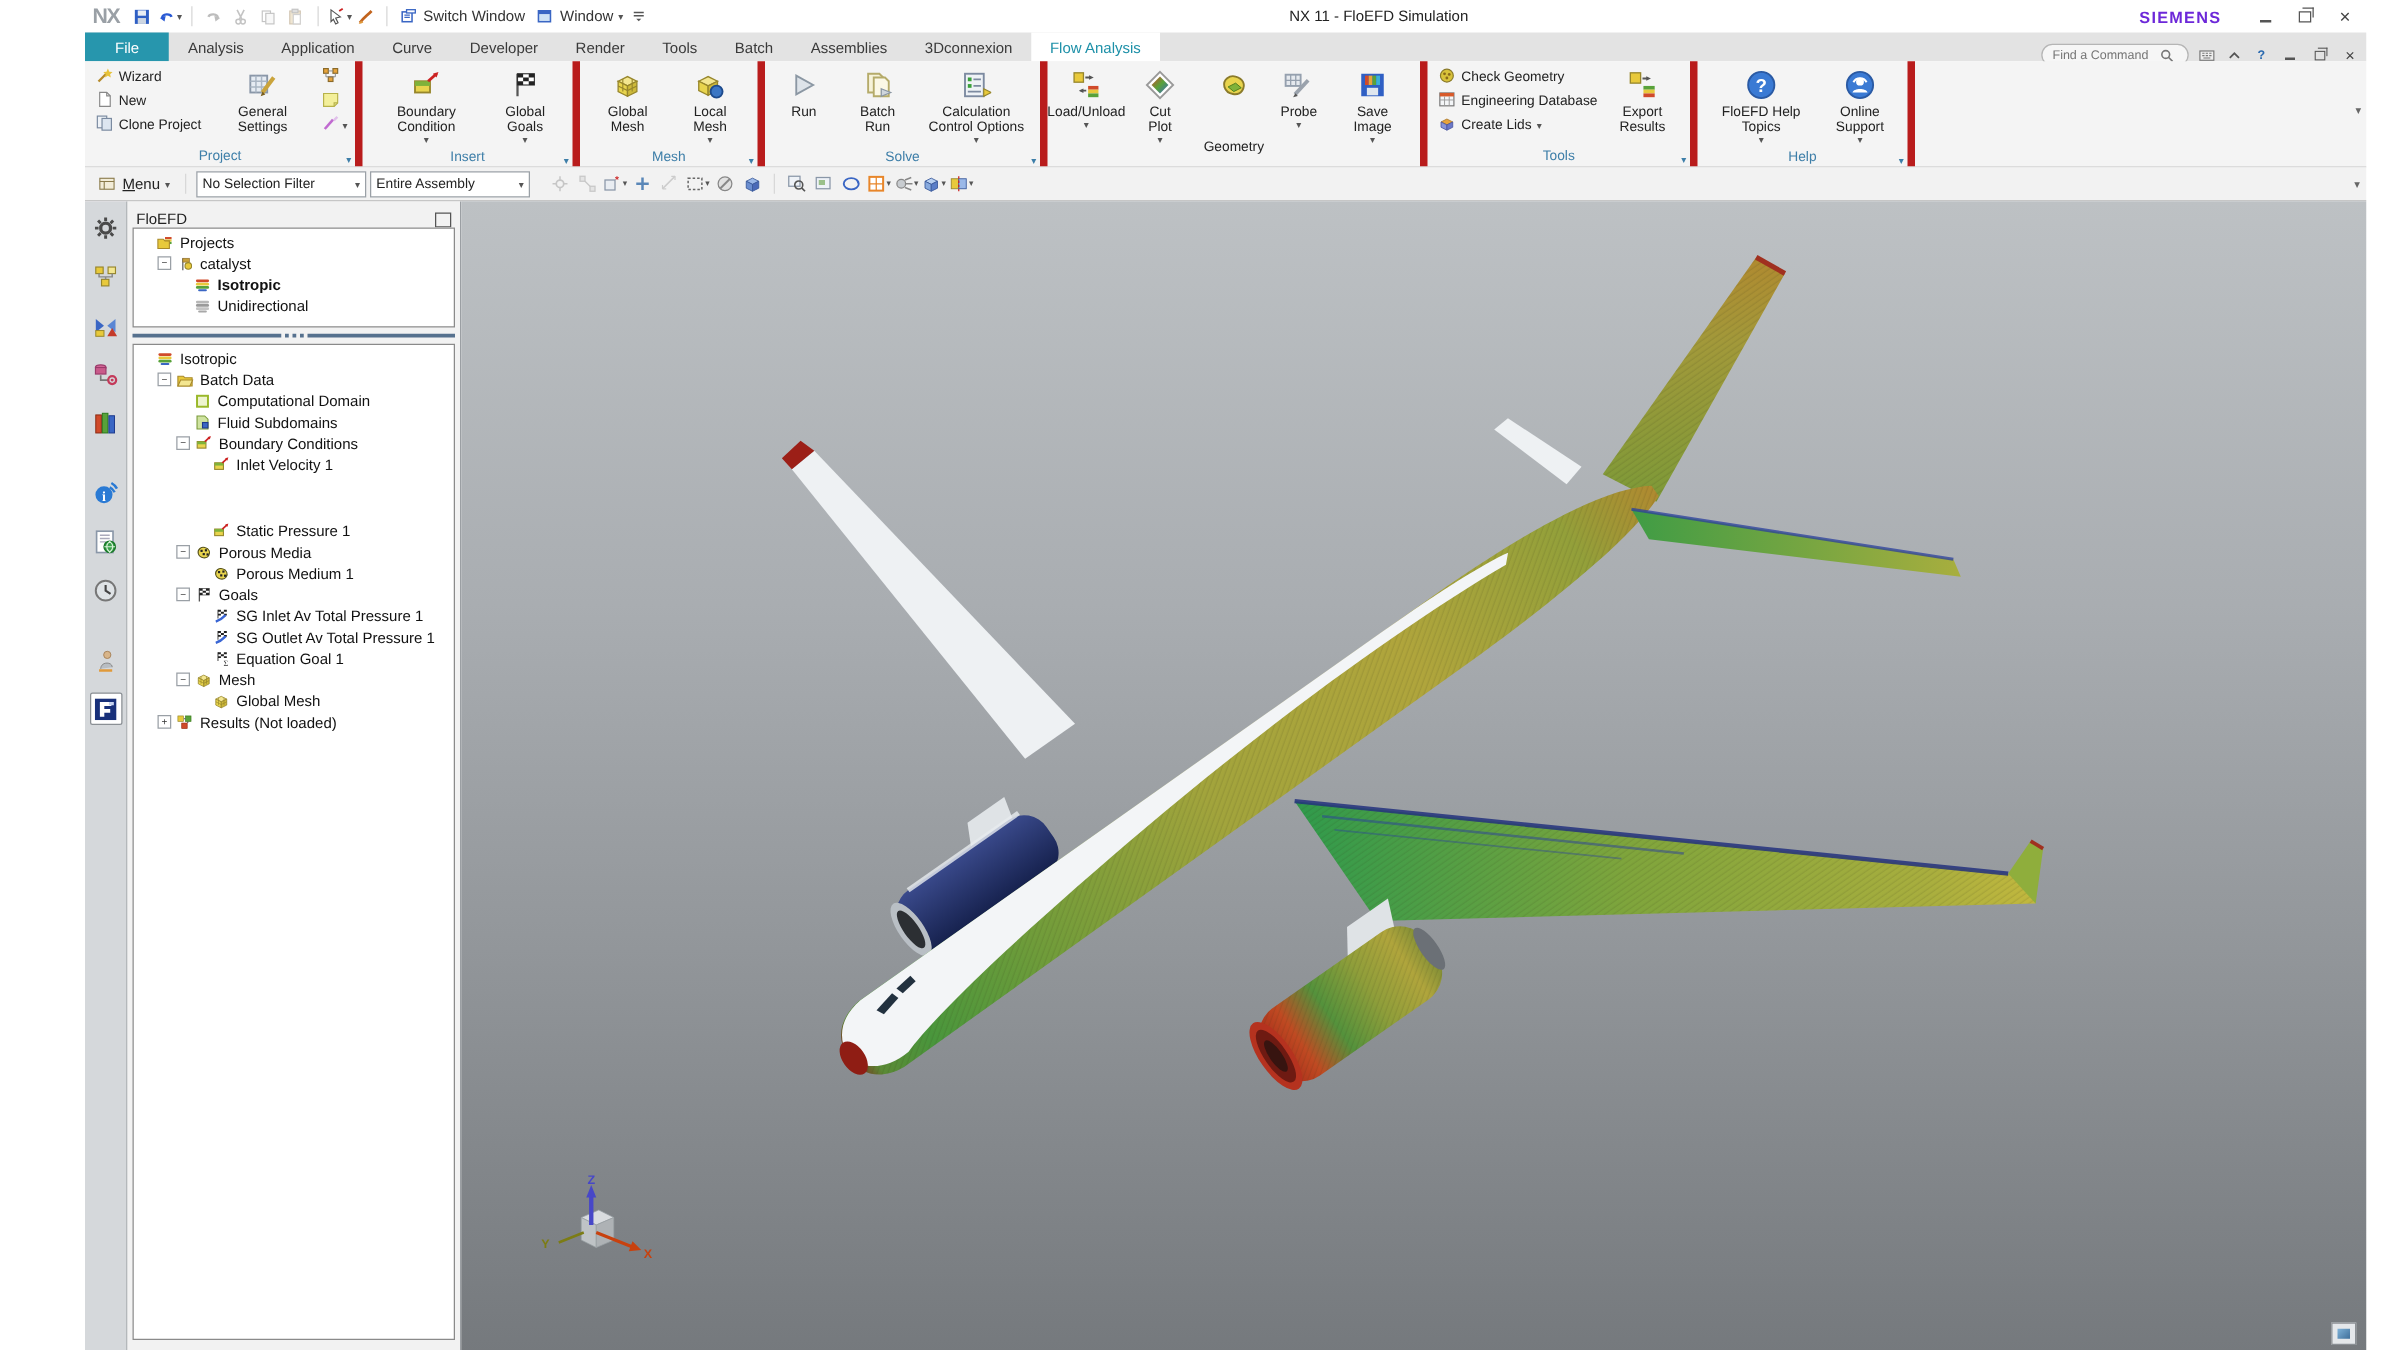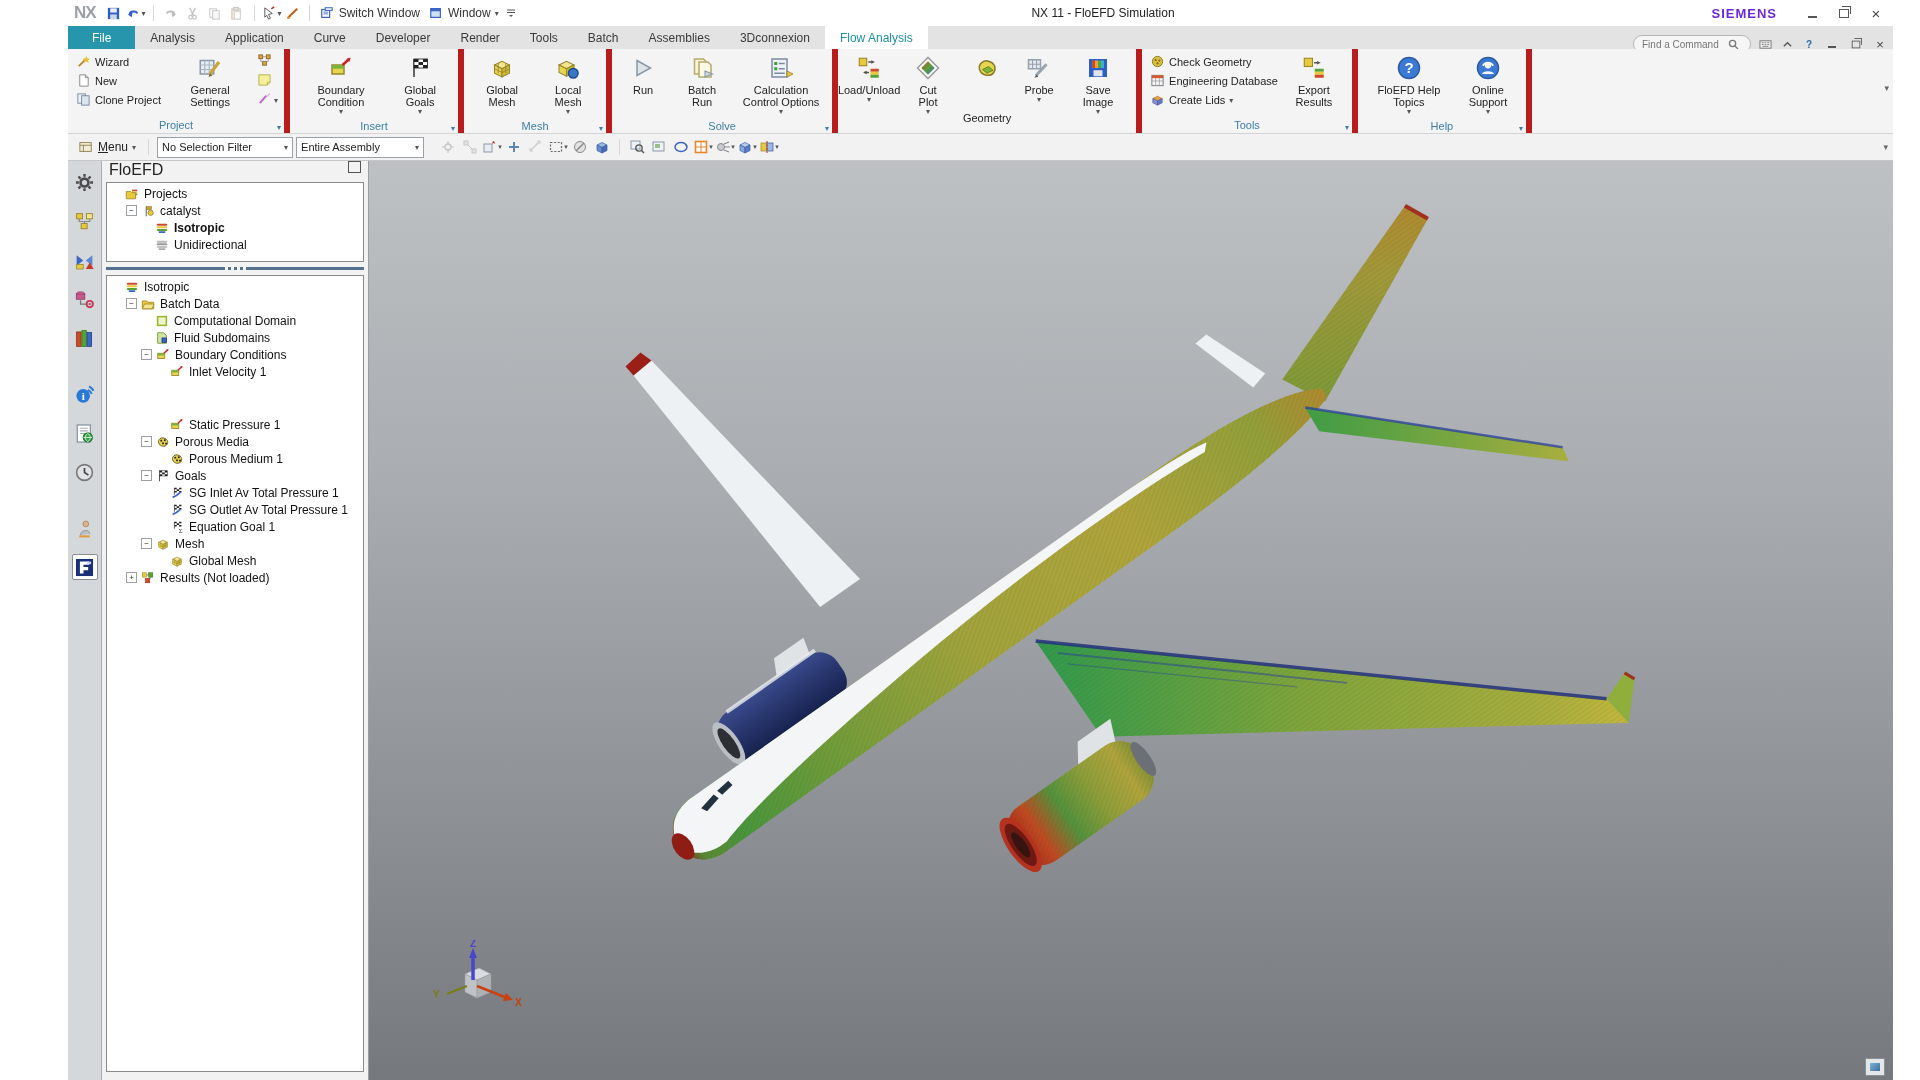--- a/index.html
+++ b/index.html
@@ -67,21 +67,21 @@
 
   
   .main{display:flex;height:921px;}
   .sidebar{width:33px;background:#d5d8db;border-right:1px solid #a9adb1;display:flex;flex-direction:column;
     align-items:center;padding-top:8px;gap:13px;}
   .sbicon{width:26px;height:26px;display:flex;align-items:center;justify-content:center;border-radius:2px;}
   .sbicon.active{background:#fff;border:1px solid #8a8f94;box-sizing:border-box;}
   .sb-spacer{height:4px;}
 
   .panel{width:266px;background:#f2f2f2;border-right:1px solid #9b9fa3;display:flex;flex-direction:column;}
-  .panel-title{height:21px;display:flex;align-items:flex-start;justify-content:space-between;padding:0 7px;font-size:16px;color:#222;gap:35px;}
+  .panel-title{height:21px;display:flex;align-items:flex-end;justify-content:space-between;padding:0 7px;font-size:12px;color:#222;gap:35px;}
   .float-btn{width:11px;height:10px;border:1.5px solid #555;}
   .treebox{border:1px solid #8a8a8a;background:#fff;margin:0 4px;overflow:hidden;}
   .treebox.t1{height:76px;padding-top:2px;}
   .treebox.t2{flex:1;margin-bottom:10px;padding-top:2px;}
   .splitter{height:13px;display:flex;align-items:center;padding:0 4px;gap:3px;}
   .splitter .bar{flex:1;height:3px;background:#56718e;}
   .splitter .dot{width:3px;height:3px;background:#56718e;}
   .trow{height:17px;display:flex;align-items:center;font-size:12px;white-space:nowrap;color:#111;}
   .trow .exp{width:9px;height:9px;border:1px solid #9aa0a6;background:#fff;display:flex;align-items:center;
     justify-content:center;font-size:8px;line-height:1;color:#333;margin-right:3px;flex:none;}

